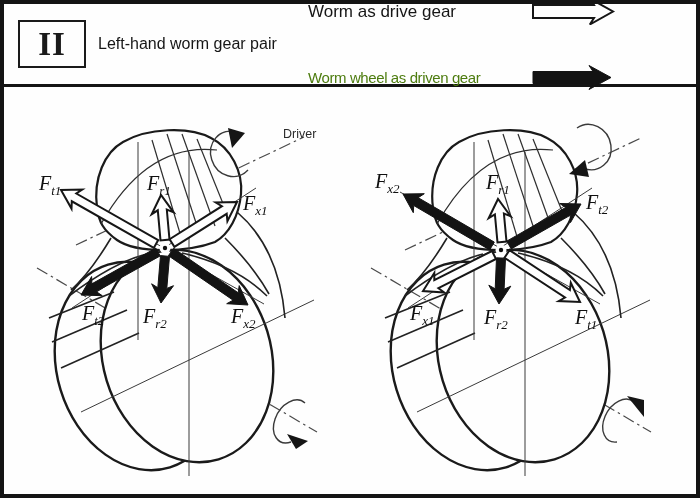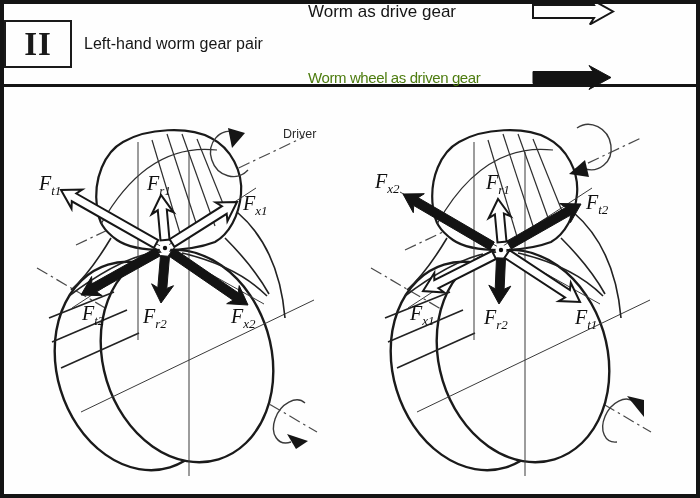--- a/index.html
+++ b/index.html
@@ -6,21 +6,21 @@
   .frame{
     position:relative;width:700px;height:498px;box-sizing:border-box;
     background:#fefefe;border:4px solid #141414;overflow:hidden;
     font-family:"Liberation Sans",sans-serif;
   }
   .header{
     position:relative;height:80px;border-bottom:3px solid #141414;
     display:flex;align-items:center;
   }
   .index-box{
-    width:68px;height:48px;border:2px solid #1a1a1a;
+    width:68px;height:48px;margin-left:14px;border:2px solid #1a1a1a;
     display:flex;align-items:center;justify-content:center;
     font-family:"Liberation Serif",serif;font-weight:bold;font-size:33px;
     letter-spacing:1px;color:#1a1a1a;box-sizing:border-box;flex:0 0 auto;
   }
   .title{
     margin-left:12px;font-size:16px;color:#161616;white-space:nowrap;
   }
   .legend{
     margin-left:auto;margin-right:76px;
     display:grid;grid-template-columns:182px auto;column-gap:10px;row-gap:1px;

